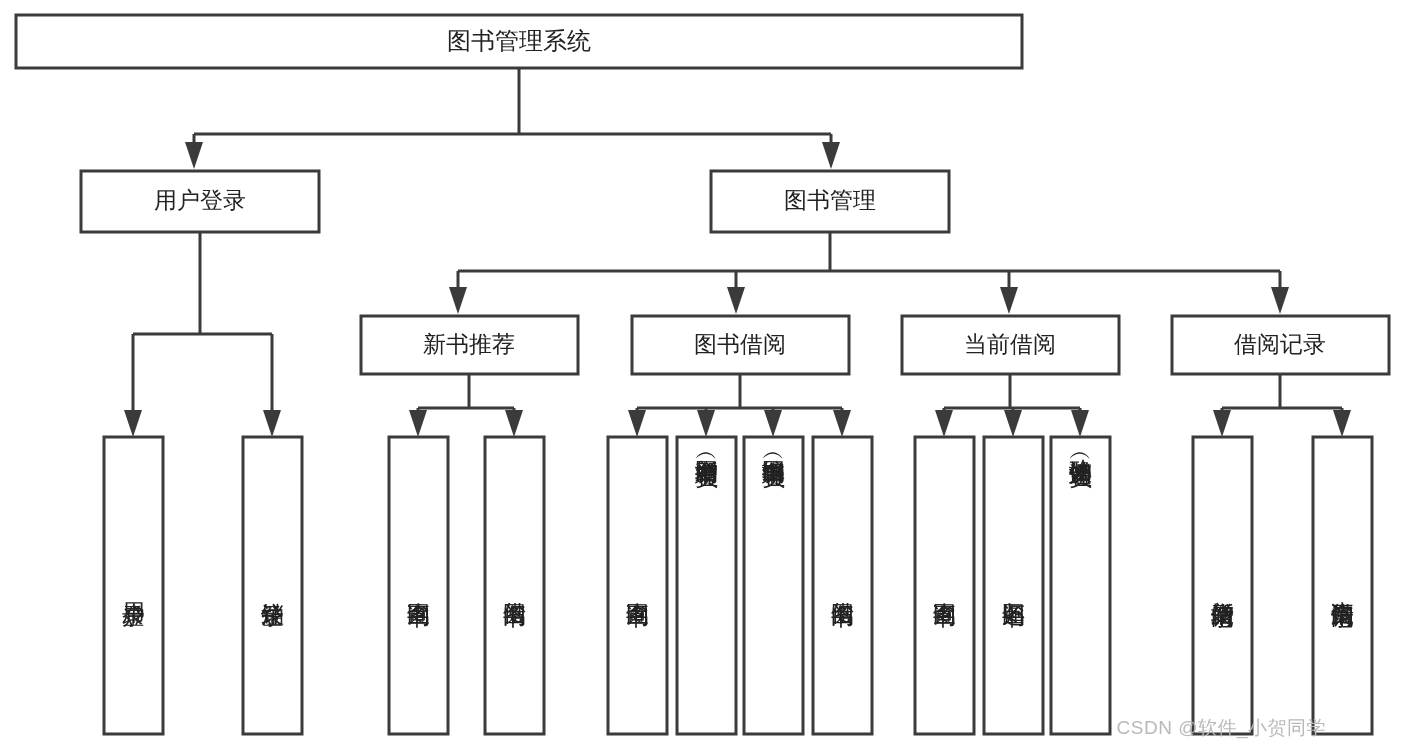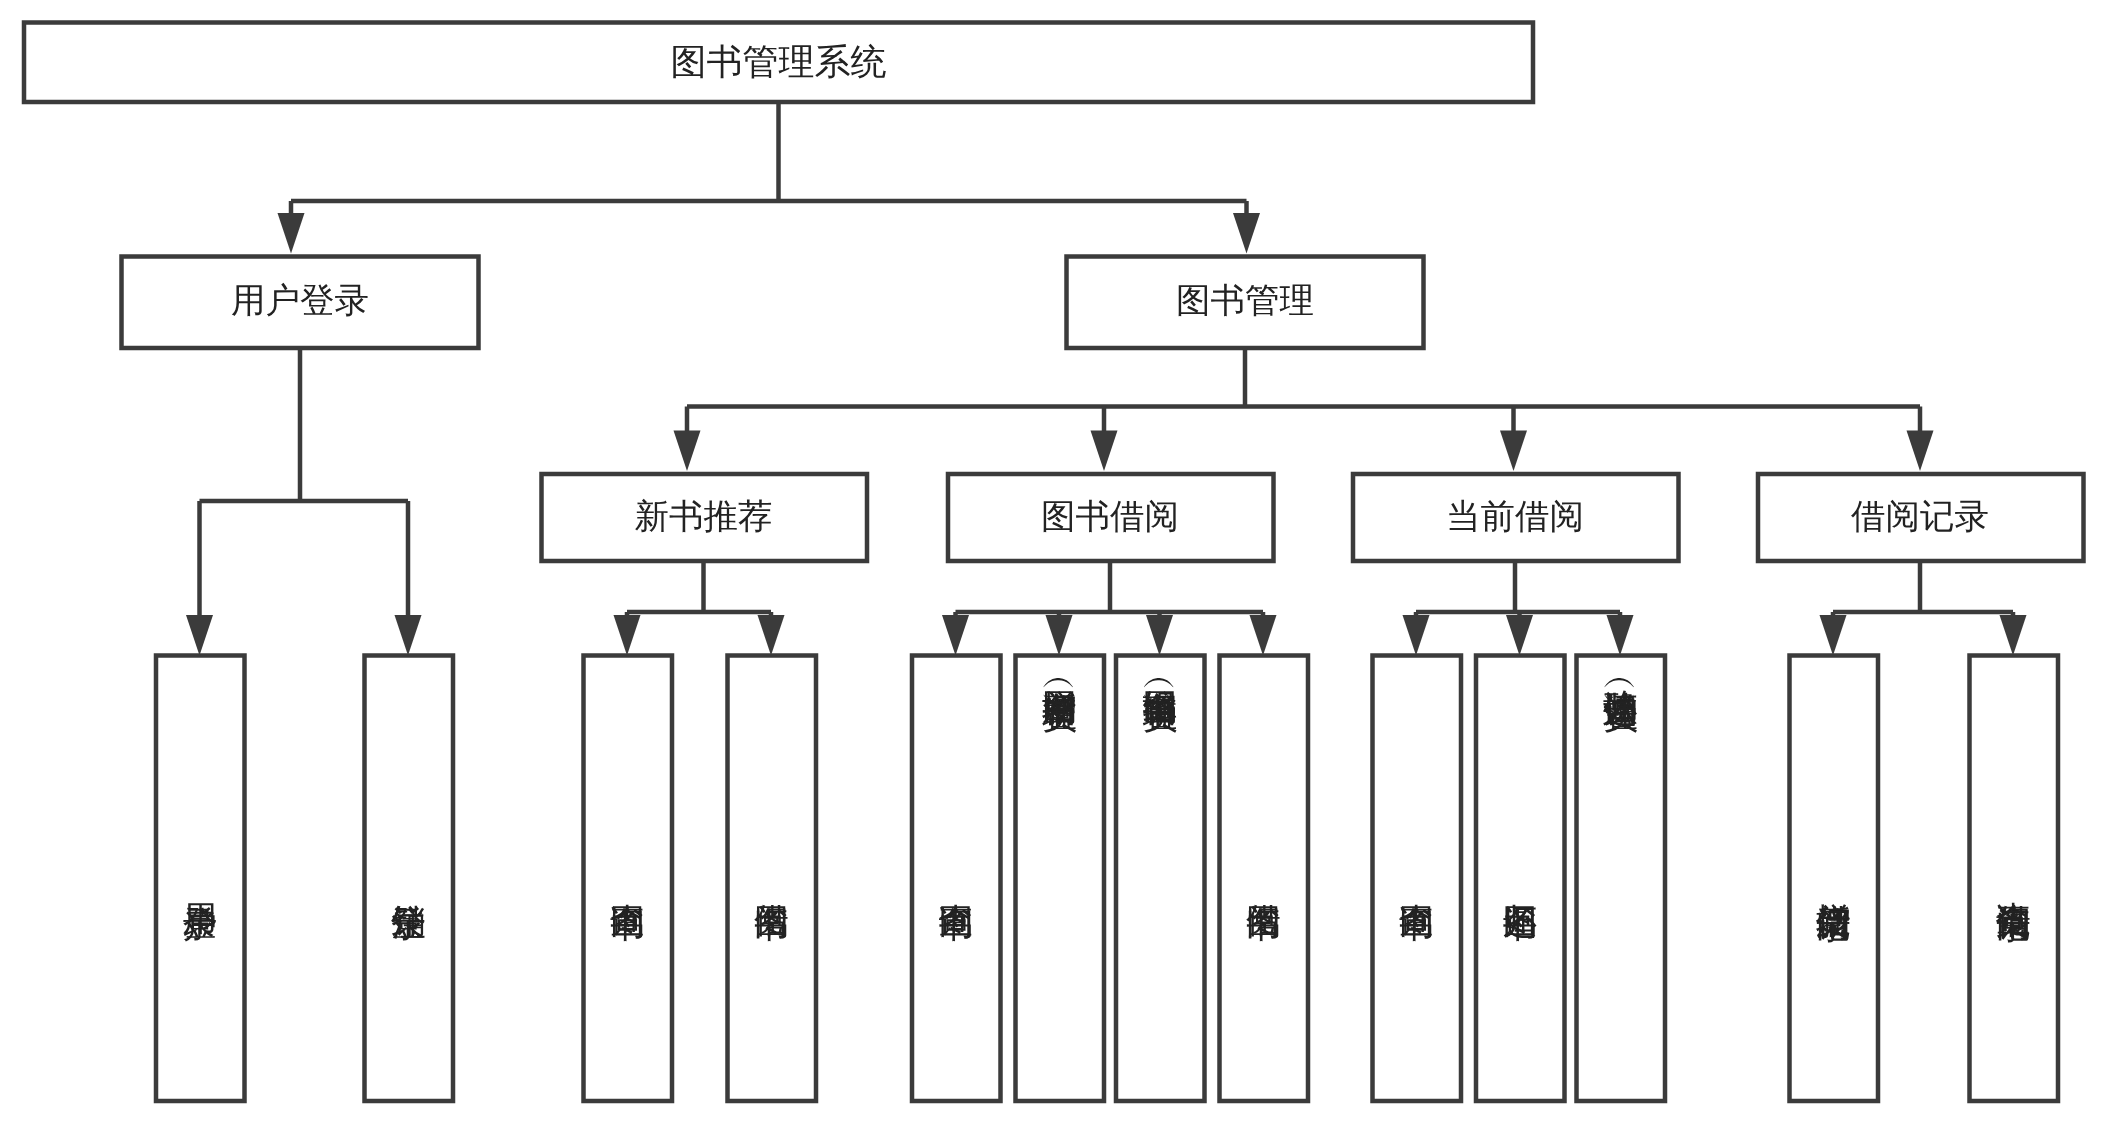--- a/index.html
+++ b/index.html
@@ -257,14 +257,15 @@
     <span class="vlabel">确认归还（管理员）</span>
   </div>
 
   <div class="vlabel-wrap" style="left:1193px; top:437px; width:59px; height:297px;">
     <span class="vlabel">新增借阅记录</span>
   </div>
   <div class="vlabel-wrap" style="left:1313px; top:437px; width:59px; height:297px;">
     <span class="vlabel">查询借阅记录</span>
   </div>
 
+  <div class="watermark">CSDN @软件_小贺同学</div>
 
 </div>
 
 </body></html>

